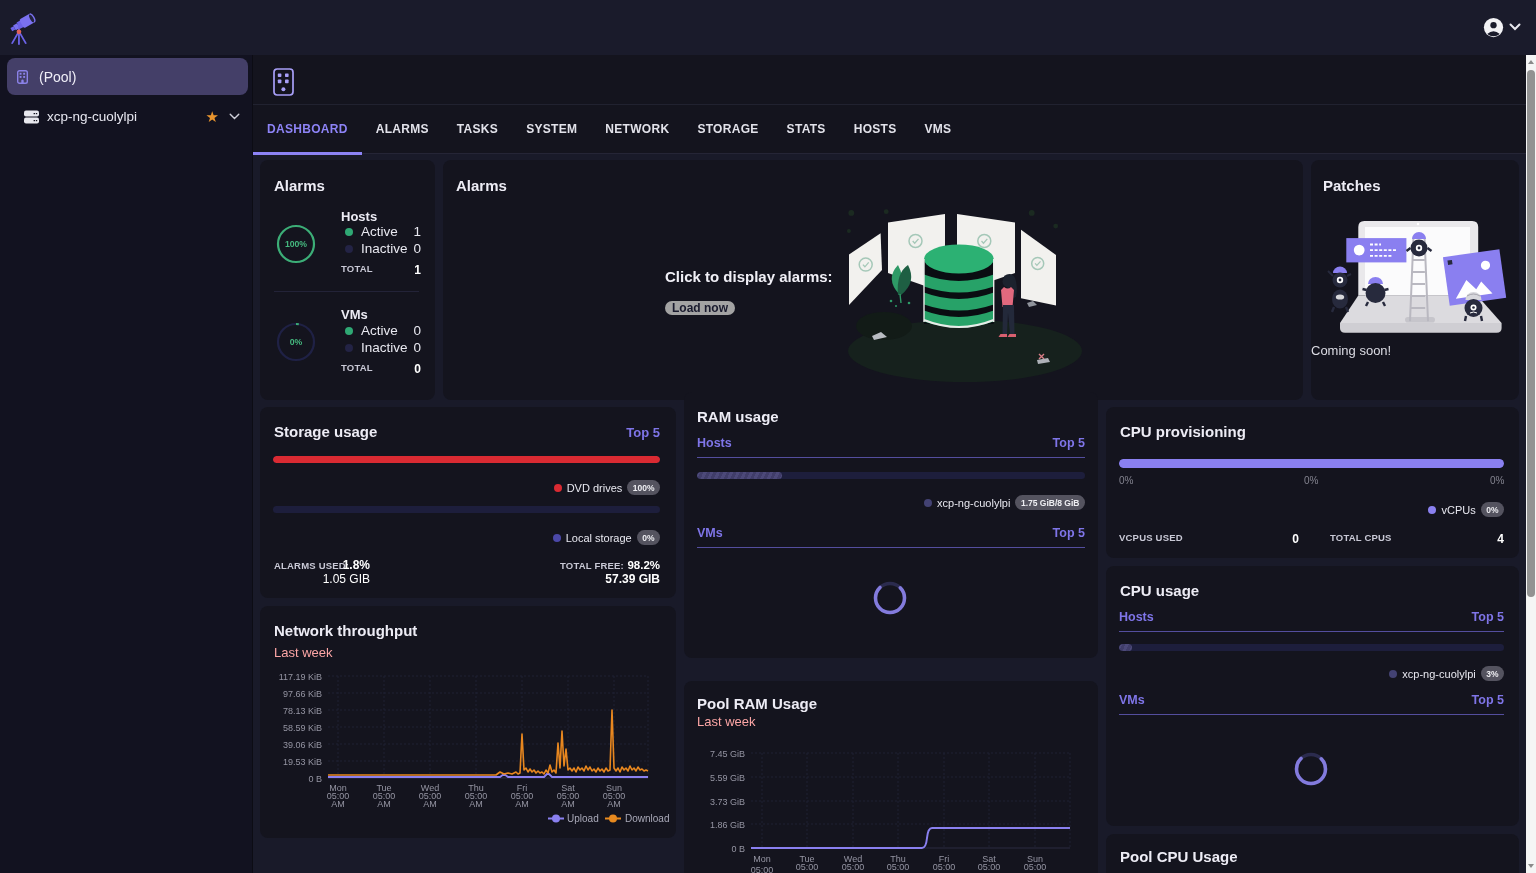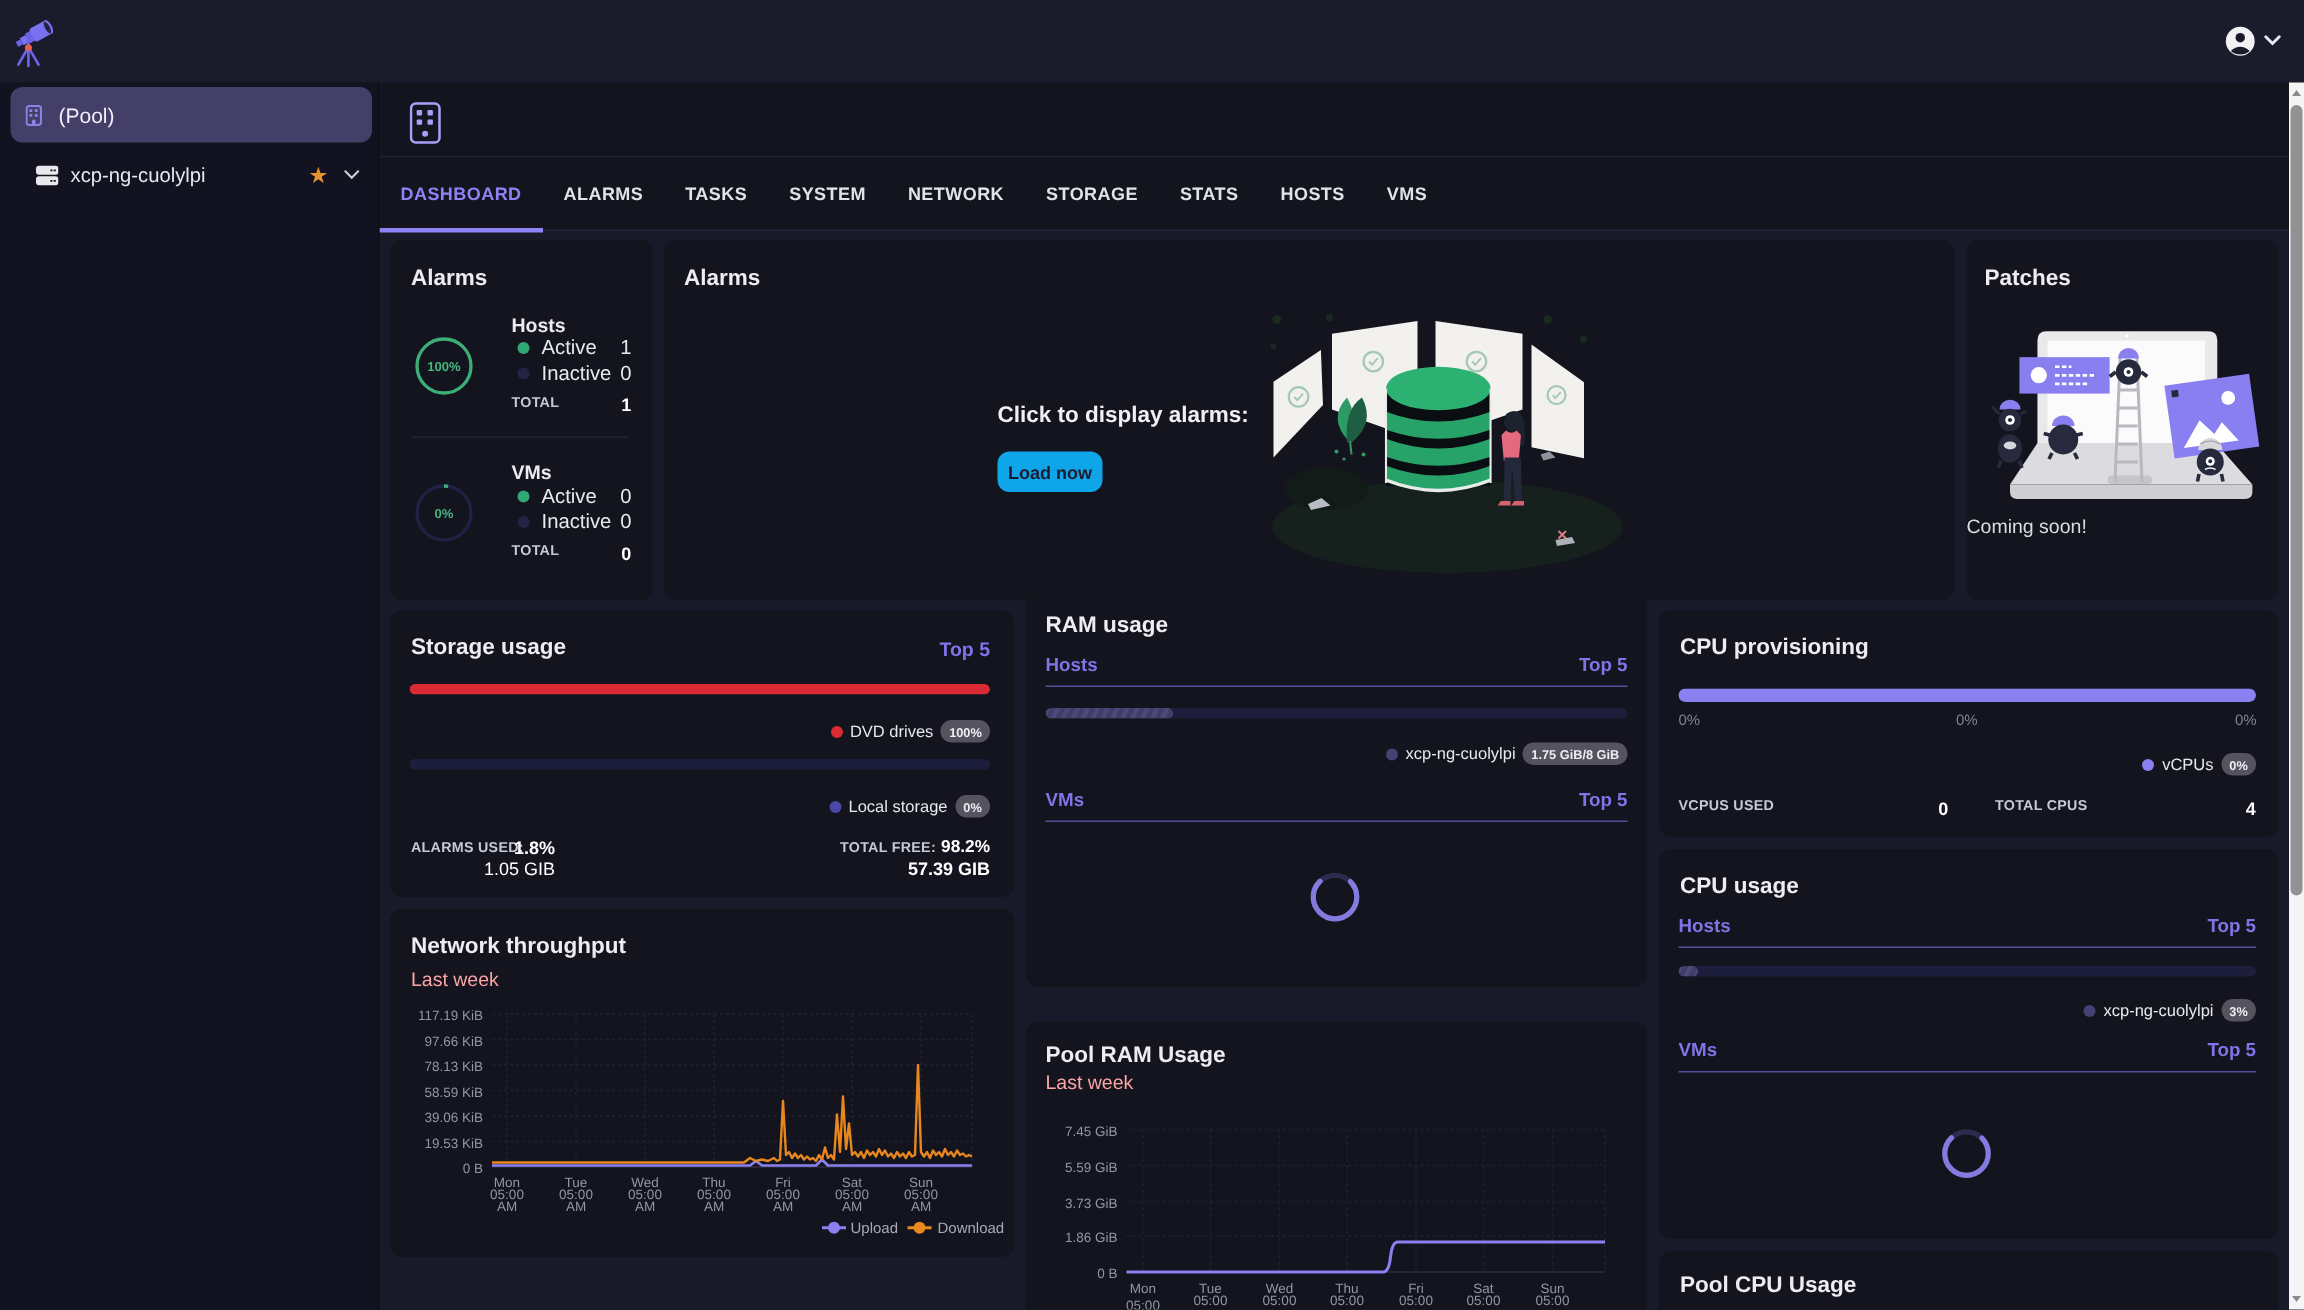--- a/index.html
+++ b/index.html
@@ -163,21 +163,21 @@
       </svg>
       <div class="abs" style="left:81px;top:147px;font-size:13px;font-weight:bold;color:#ecebf4">VMs</div>
       <div class="srow abs" style="left:85px;top:163px;width:76px"><span class="dot" style="background:#2fa874"></span>Active<span style="margin-left:auto">0</span></div>
       <div class="srow abs" style="left:85px;top:180px;width:76px"><span class="dot" style="background:#232345"></span>Inactive<span style="margin-left:auto">0</span></div>
       <div class="total-row abs" style="left:81px;top:202px;width:80px">TOTAL<span style="margin-left:auto;color:#fff;font-size:12px">0</span></div>
     </div>
 
     <div class="panel" id="p-alarms">
       <div class="ptitle abs" style="left:13px;top:17px">Alarms</div>
       <div class="abs" style="left:222px;top:108px;font-size:15px;font-weight:bold;color:#f0eff6">Click to display alarms:</div>
-      <div class="abs" style="left:222px;top:141px;width:70px;height:27px;background:#0ea5e9;border-radius:8px;color:#1a1b2e;font-size:12px;font-weight:bold;display:flex;align-items:center;justify-content:center">Load now</div>
+      <div class="abs" style="left:222px;top:141px;width:70px;height:14px;background:#a3a3a3;border-radius:8px;color:#1a1b2e;font-size:12px;font-weight:bold;display:flex;align-items:center;justify-content:center">Load now</div>
       <svg class="abs" style="left:396px;top:38px" width="250" height="190" viewBox="0 0 250 190">
         <ellipse cx="126" cy="153" rx="117" ry="31" fill="#16211d"></ellipse>
         <ellipse cx="45" cy="128" rx="28" ry="14" fill="#121b17"></ellipse>
         <circle cx="12.3" cy="14.9" r="2.9" fill="#1b2a21"></circle>
         <circle cx="47.2" cy="13.7" r="2.4" fill="#1b2a21"></circle>
         <circle cx="9.9" cy="32.9" r="2" fill="#1b2a21"></circle>
         <circle cx="192.7" cy="14.9" r="2.9" fill="#1b2a21"></circle>
         <circle cx="216.7" cy="28.1" r="2.4" fill="#1b2a21"></circle>
 
         <path d="M10 56.5 L41.6 35.3 L43 72 L10 107 Z" fill="#f2f1ee"></path>

